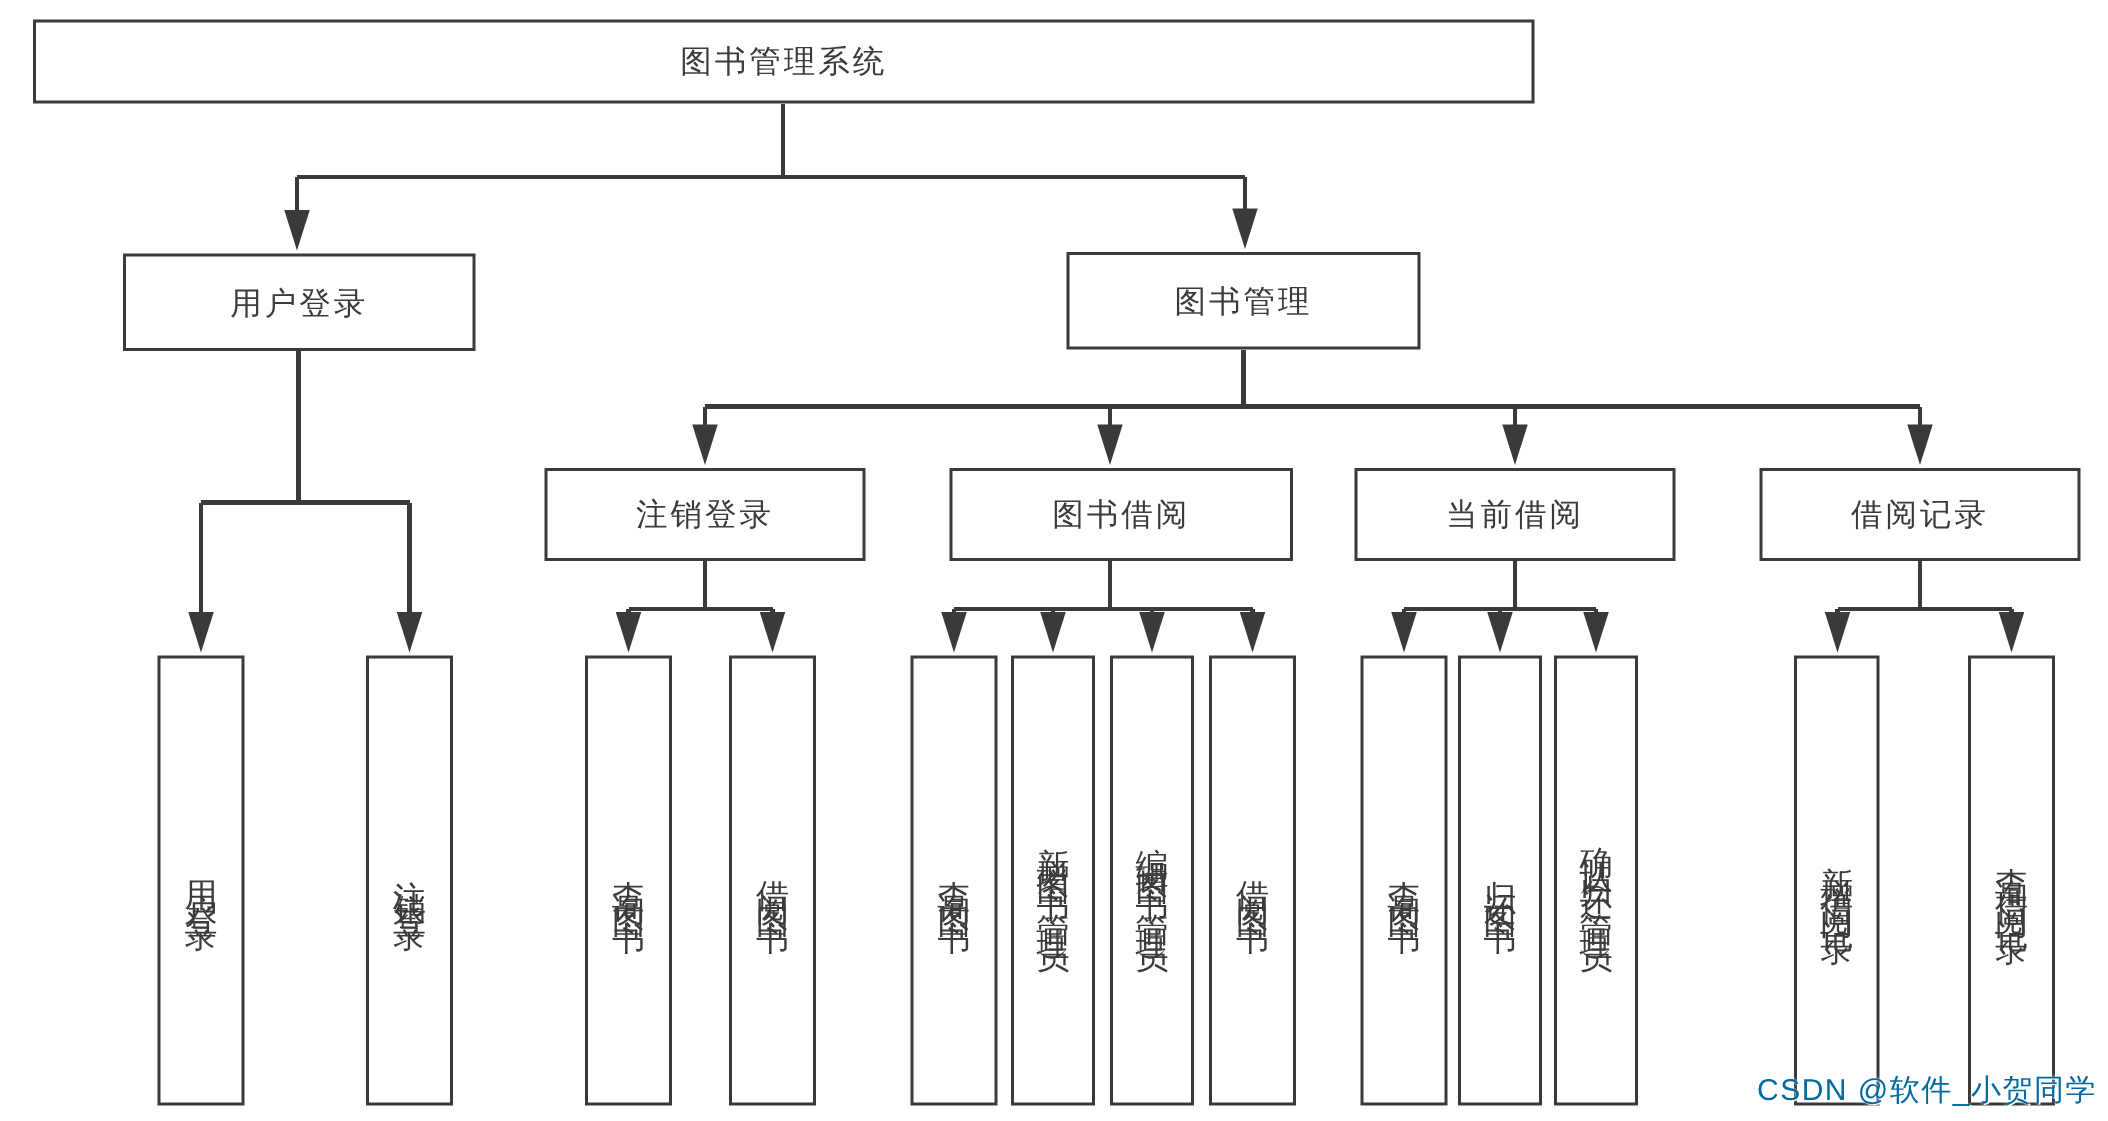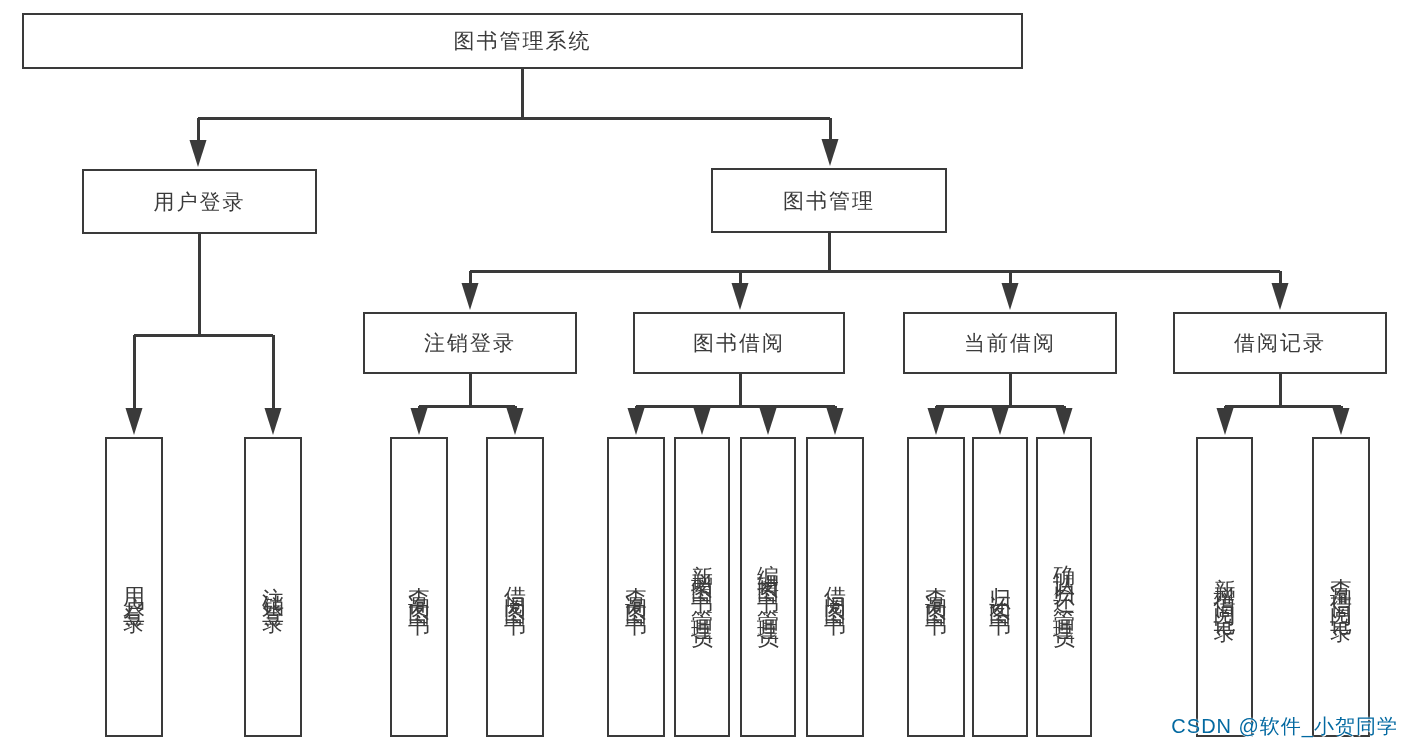--- a/index.html
+++ b/index.html
@@ -116,21 +116,21 @@
   <div class="node h-node" style="left:82px; top:169px; width:235px; height:65px;">
     <span>用户登录</span>
   </div>
   <div class="node h-node" style="left:711px; top:168px; width:236px; height:65px;">
     <span>图书管理</span>
   </div>
 
   <div class="node h-node" style="left:363px; top:312px; width:214px; height:62px;">
     <span>注销登录</span>
   </div>
-  <div class="node h-node" style="left:633px; top:312px; width:212px; height:62px;text-align:center;">
+  <div class="node h-node" style="left:633px; top:312px; width:229px; height:62px;text-align:center;">
     <span>图书借阅</span>
   </div>
   <div class="node h-node" style="left:903px; top:312px; width:214px; height:62px;text-align:center;">
     <span>当前借阅</span>
   </div>
   <div class="node h-node" style="left:1173px; top:312px; width:214px; height:62px;">
     <span>借阅记录</span>
   </div>
 
   <div class="node leaf-node" style="left:105px; top:437px; width:58px; height:300px;">

